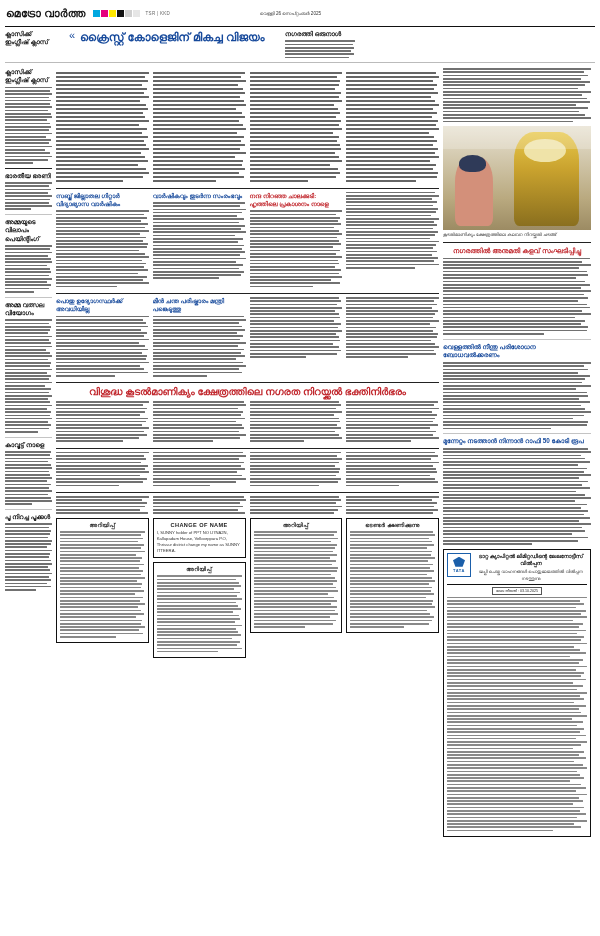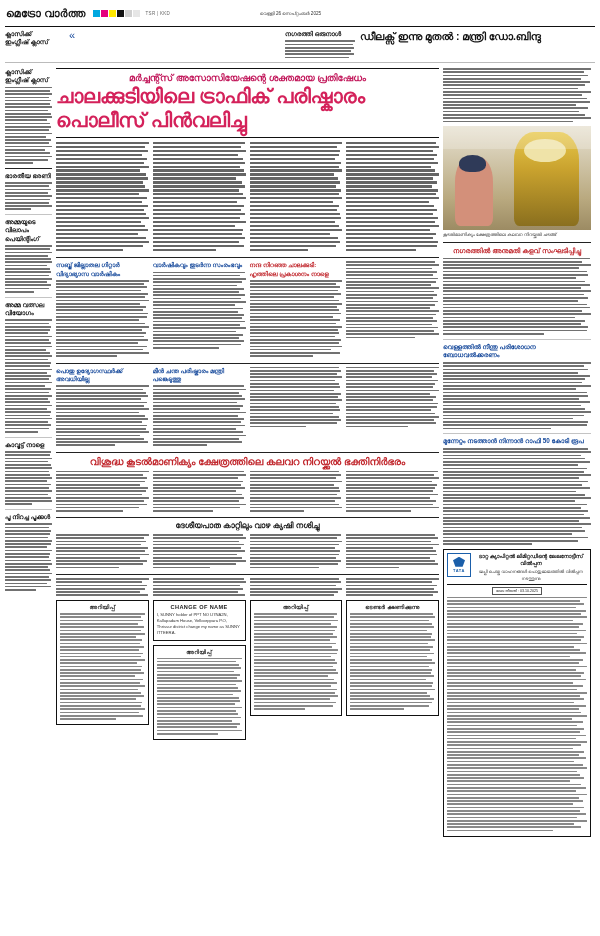--- a/index.html
+++ b/index.html
@@ -146,36 +146,36 @@
 
     <div class="tz-a">
       <div class="side-head">ക്ലാസിക്ക് ഇംഗ്ലീഷ് ക്ലാസ്</div>
     </div>
 
     <div class="tz-b">
       <span class="quotemark">«</span>
     </div>
 
     <div class="tz-c">
+      <div class="teaser-blue">ക്രൈസ്റ്റ് കോളെജിന് മികച്ച വിജയം</div>
     </div>
 
     <div class="tz-d">
       <div class="side-head">നഗരത്തി ഒരുനാൾ</div>
       <div class="lines tiny">
         <span style="width:100%"></span>
           <span style="width:97%"></span>
           <span style="width:99%"></span>
         <span style="width:94%"></span>
           <span style="width:98%"></span>
           <span style="width:91%"></span>
       </div>
     </div>
 
     <div class="tz-f">
-      <div class="teaser-black">ഡീലക്സ് ഇന്നു മുതൽ : മന്ത്രി ഡോ.ബിന്ദു</div>
     </div>
   </div>
 
   <div class="rule-thin"></div>
 
   <div class="body-grid">
 
     <div class="col col-1">
 
       <div>
@@ -341,27 +341,20 @@
             <span style="width:97%"></span>
           <span style="width:89%"></span>
             <span style="width:98%"></span>
             <span style="width:65%"></span>
         </div>
       </div>
     </div>
 
     <div class="col col-main">
 
-      <div class="lead-box">
-        <div class="lead-eyebrow">മർച്ചന്റ്സ് അസോസിയേഷന്റെ ശക്തമായ പ്രതിഷേധം</div>
-        <div class="lead-title">
-          <span class="l2">ചാലക്കുടിയിലെ ട്രാഫിക് പരിഷ്കാരം</span>
-          <span class="l2">പൊലീസ് പിൻവലിച്ചു</span>
-        </div>
-      </div>
 
       <div class="two-col mt4">
         <div class="flexcol">
           <div class="lines">
             <span style="width:100%"></span>
               <span style="width:96%"></span>
               <span style="width:99%"></span>
             <span style="width:93%"></span>
               <span style="width:98%"></span>
               <span style="width:95%"></span>
@@ -702,21 +695,21 @@
               <span style="width:95%"></span>
               <span style="width:97%"></span>
             <span style="width:67%"></span>
           </div>
         </div>
       </div>
 
       <div class="divider"></div>
 
       <div>
-        <div class="lead-eyebrow" style="font-size:10px;color:#c1272d;margin:2px 0 3px;">വിശുദ്ധ കൂടൽമാണിക്യം ക്ഷേത്രത്തിലെ കലവറ നിറയ്ക്കൽ ഭക്തിനിർഭരം</div>
+        <div class="lead-eyebrow" style="font-size:10px;color:#c1272d;margin:2px 0 3px;">വിശുദ്ധ കൂടൽമാണിക്യം ക്ഷേത്രത്തിലെ നഗരത നിറയ്ക്കൽ ഭക്തിനിർഭരം</div>
       </div>
 
       <div class="two-col">
         <div class="flexcol">
           <div class="lines tiny">
             <span style="width:100%"></span>
               <span style="width:94%"></span>
               <span style="width:98%"></span>
             <span style="width:96%"></span>
               <span style="width:91%"></span>
@@ -778,23 +771,20 @@
             <span style="width:97%"></span>
               <span style="width:93%"></span>
               <span style="width:100%"></span>
             <span style="width:70%"></span>
           </div>
         </div>
       </div>
 
       <div class="divider"></div>
 
-      <div>
-        <div class="lead-eyebrow" style="font-size:8px;color:#111;margin:1px 0 3px;">ദേശീയപാത കാറ്റിലും വാഴ ക്യഷി നശിച്ചു</div>
-      </div>
 
       <div class="two-col">
         <div class="flexcol">
           <div class="lines tiny">
             <span style="width:100%"></span>
               <span style="width:95%"></span>
               <span style="width:97%"></span>
             <span style="width:92%"></span>
               <span style="width:99%"></span>
               <span style="width:96%"></span>

